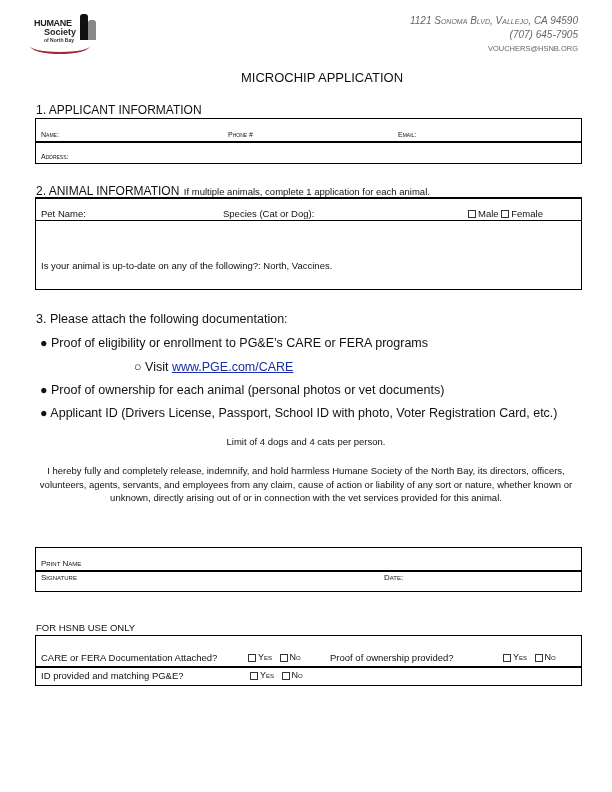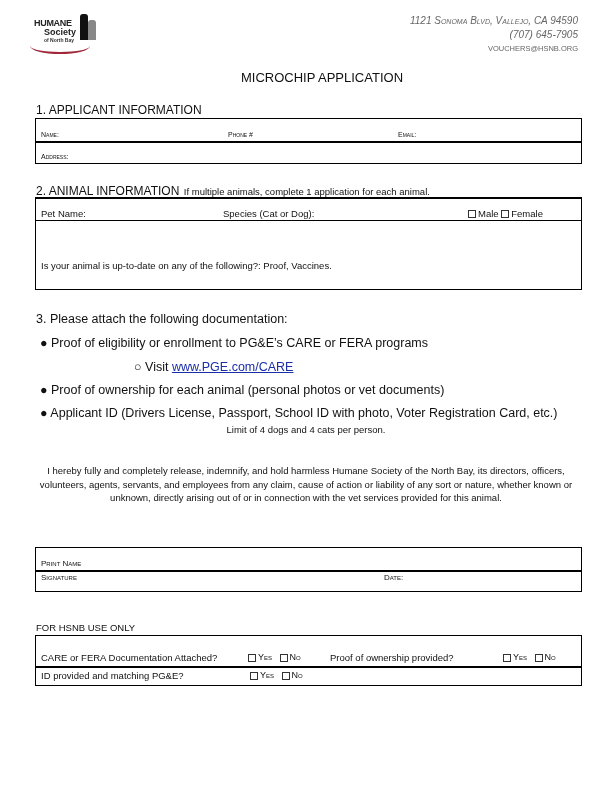--- a/index.html
+++ b/index.html
@@ -65,31 +65,31 @@
 <div class="abs box" style="left:35px; top:197px; width:547px; height:93px; border-top-width:2px;">
   <div class="row" style="top:0; height:21px; border-bottom-width:1px;">
     <span class="lbl2" style="left:5px; top:9px;">Pet Name:</span>
     <span class="lbl2" style="left:187px; top:9px;">Species (Cat or Dog):</span>
     <span class="lbl2" style="left:432px; top:9px;">
       <span class="chk"></span><span>Male</span>
       <span class="chk"></span><span>Female</span>
     </span>
   </div>
   <div class="row" style="top:43px; height:46px;">
-    <span class="lbl2" style="left:5px; top:18px;">Is your animal is up-to-date on any of the following?: Proof, Vaccines.</span>
+    <span class="lbl2" style="left:5px; top:18px;">Is your animal is up-to-date on any of the following?: North, Vaccines.</span>
   </div>
 </div>
 
 <div class="abs body" style="left:36px; top:312px;">3. Please attach the following documentation:</div>
 <div class="abs body" style="left:40px; top:336px;">● <span>Proof of eligibility or enrollment to PG&amp;E’s CARE or FERA programs</span></div>
 <div class="abs body" style="left:134px; top:360px;">○ <span>Visit</span> <span class="link">www.PGE.com/CARE</span></div>
 <div class="abs body" style="left:40px; top:383px;">● <span>Proof of ownership for each animal (personal photos or vet documents)</span></div>
 <div class="abs body" style="left:40px; top:406px;">● <span>Applicant ID (Drivers License, Passport, School ID with photo, Voter Registration Card, etc.)</span></div>
 
-<div class="abs center" style="left:0; width:612px; top:424px; font-size:9.5px;">Limit of 4 dogs and 4 cats per person.</div>
+<div class="abs center" style="left:0; width:612px; top:436px; font-size:9.5px;">Limit of 4 dogs and 4 cats per person.</div>
 <div class="abs center" style="left:28px; width:556px; top:464px; font-size:9.5px; line-height:13.5px;">I hereby fully and completely release, indemnify, and hold harmless Humane Society of the North Bay, its directors, officers, volunteers, agents, servants, and employees from any claim, cause of action or liability of any sort or nature, whether known or unknown, directly arising out of or in connection with the vet services provided for this animal.</div>
 
 <div class="abs box" style="left:35px; top:540px; width:547px; height:45px;margin-top:7px;">
   <div class="row" style="top:0; height:22px;">
     <span class="lbl" style="left:5px; top:11px; font-size:8px;">Print Name</span>
   </div>
   <div class="row" style="top:24px; height:19px;">
     <span class="lbl" style="left:5px; top:1px; font-size:8px;">Signature</span>
     <span class="lbl" style="left:328px; top:1px; font-size:8px;padding-left:20px;">Date:</span>
   </div>

